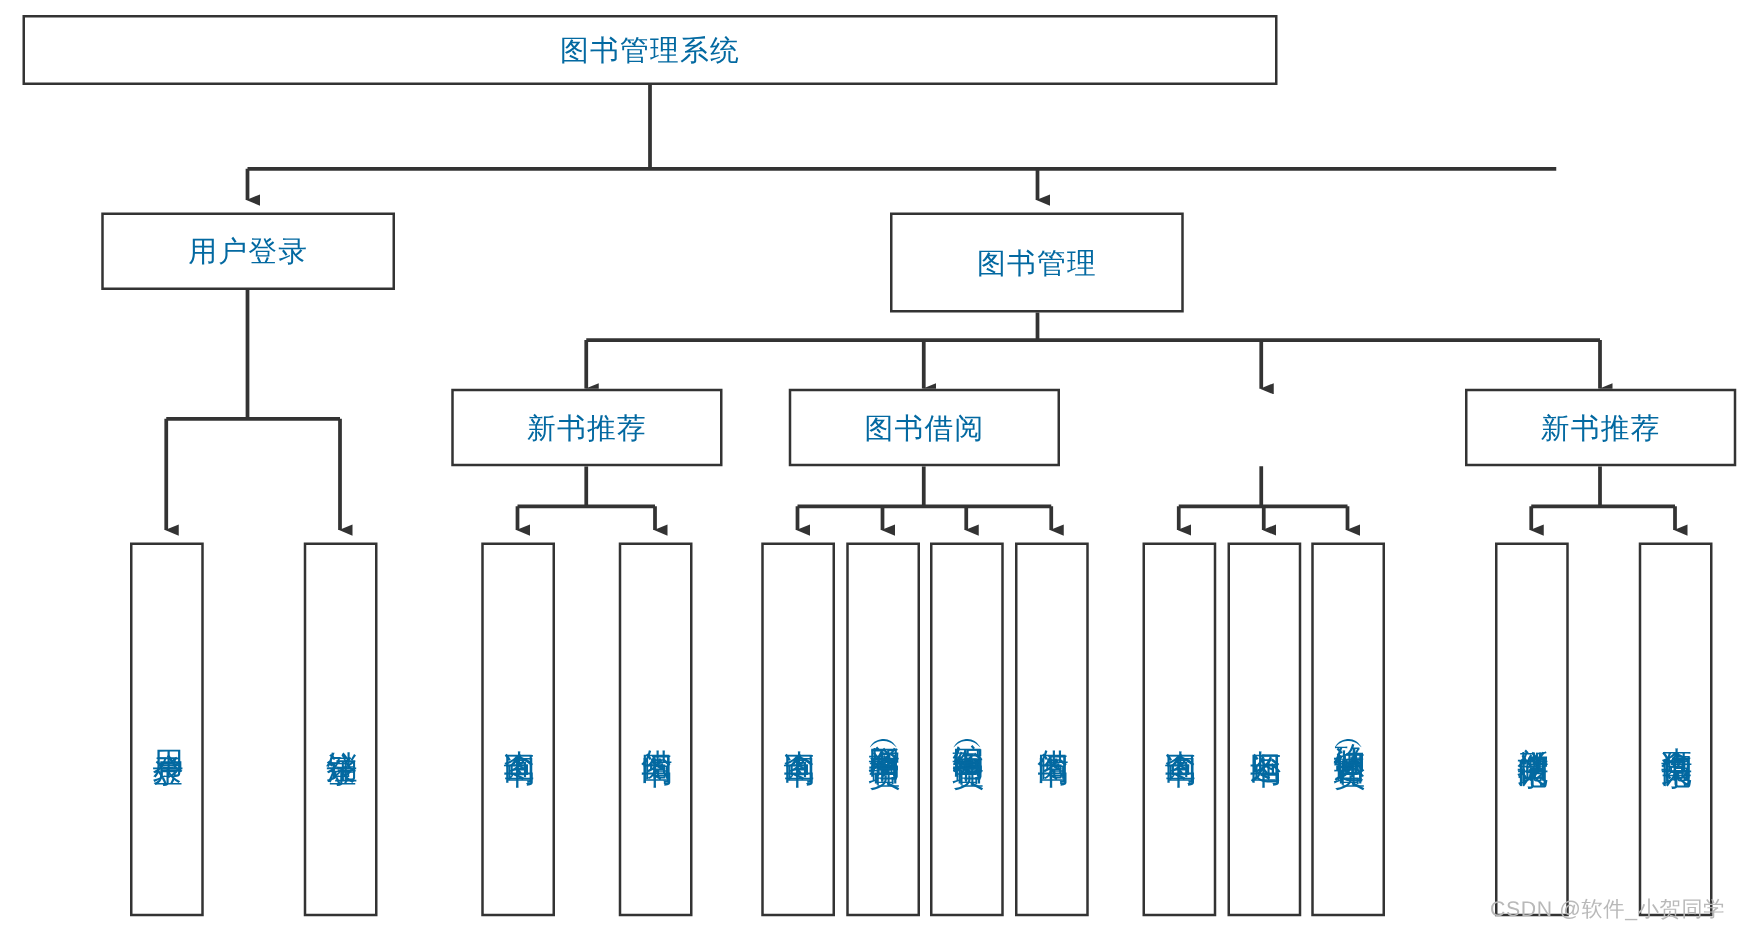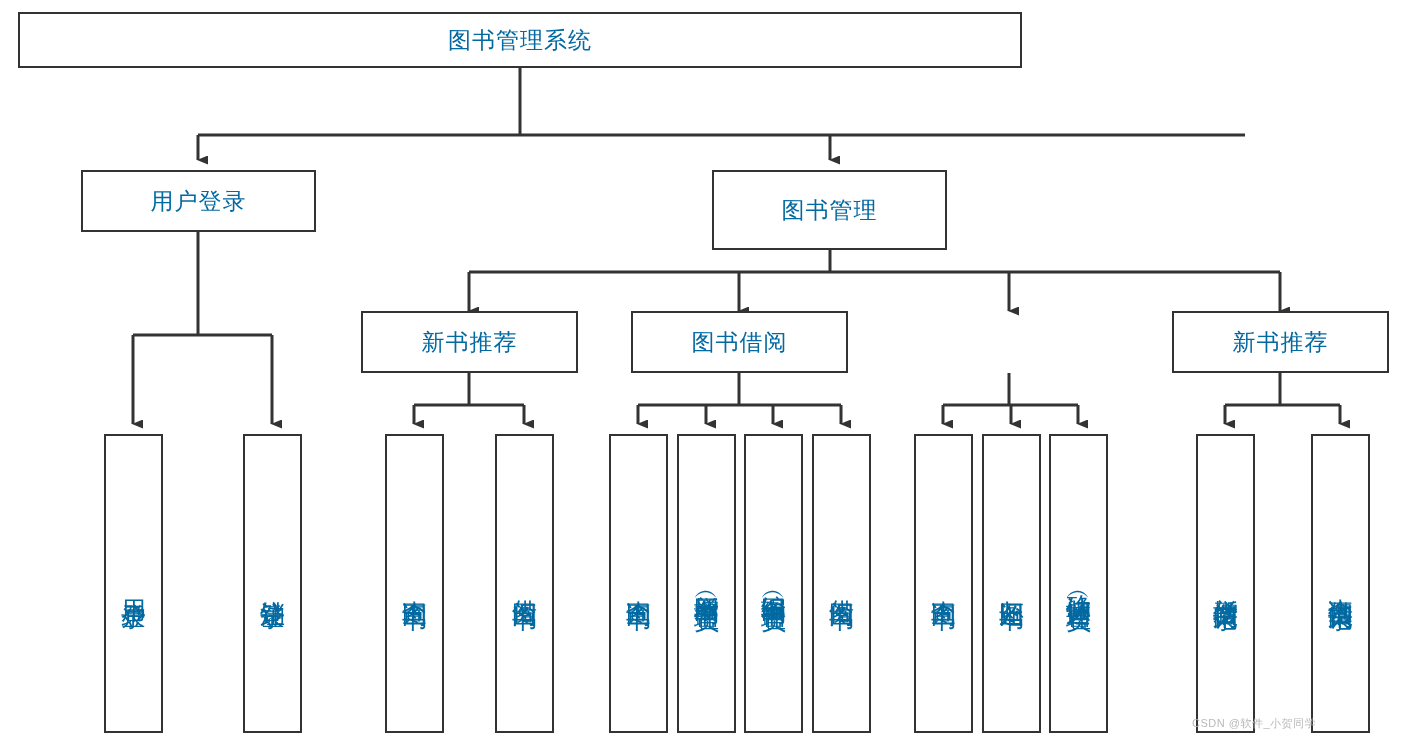--- a/index.html
+++ b/index.html
@@ -60,21 +60,21 @@
     font-size: 25px;
     line-height: 1.08;
     letter-spacing: 2px;
     white-space: nowrap;
     max-height: 282px;
   }
   .watermark {
     position: absolute;
     left: 1192px;
     top: 716px;
-    font-size: 11px;
+    font-size: 17px;
     color: #b9b9b9;
     white-space: nowrap;
     letter-spacing: 0.5px;
   }
 </style>
 </head>
 <body>
 
 <div id="diagram-root">
 

